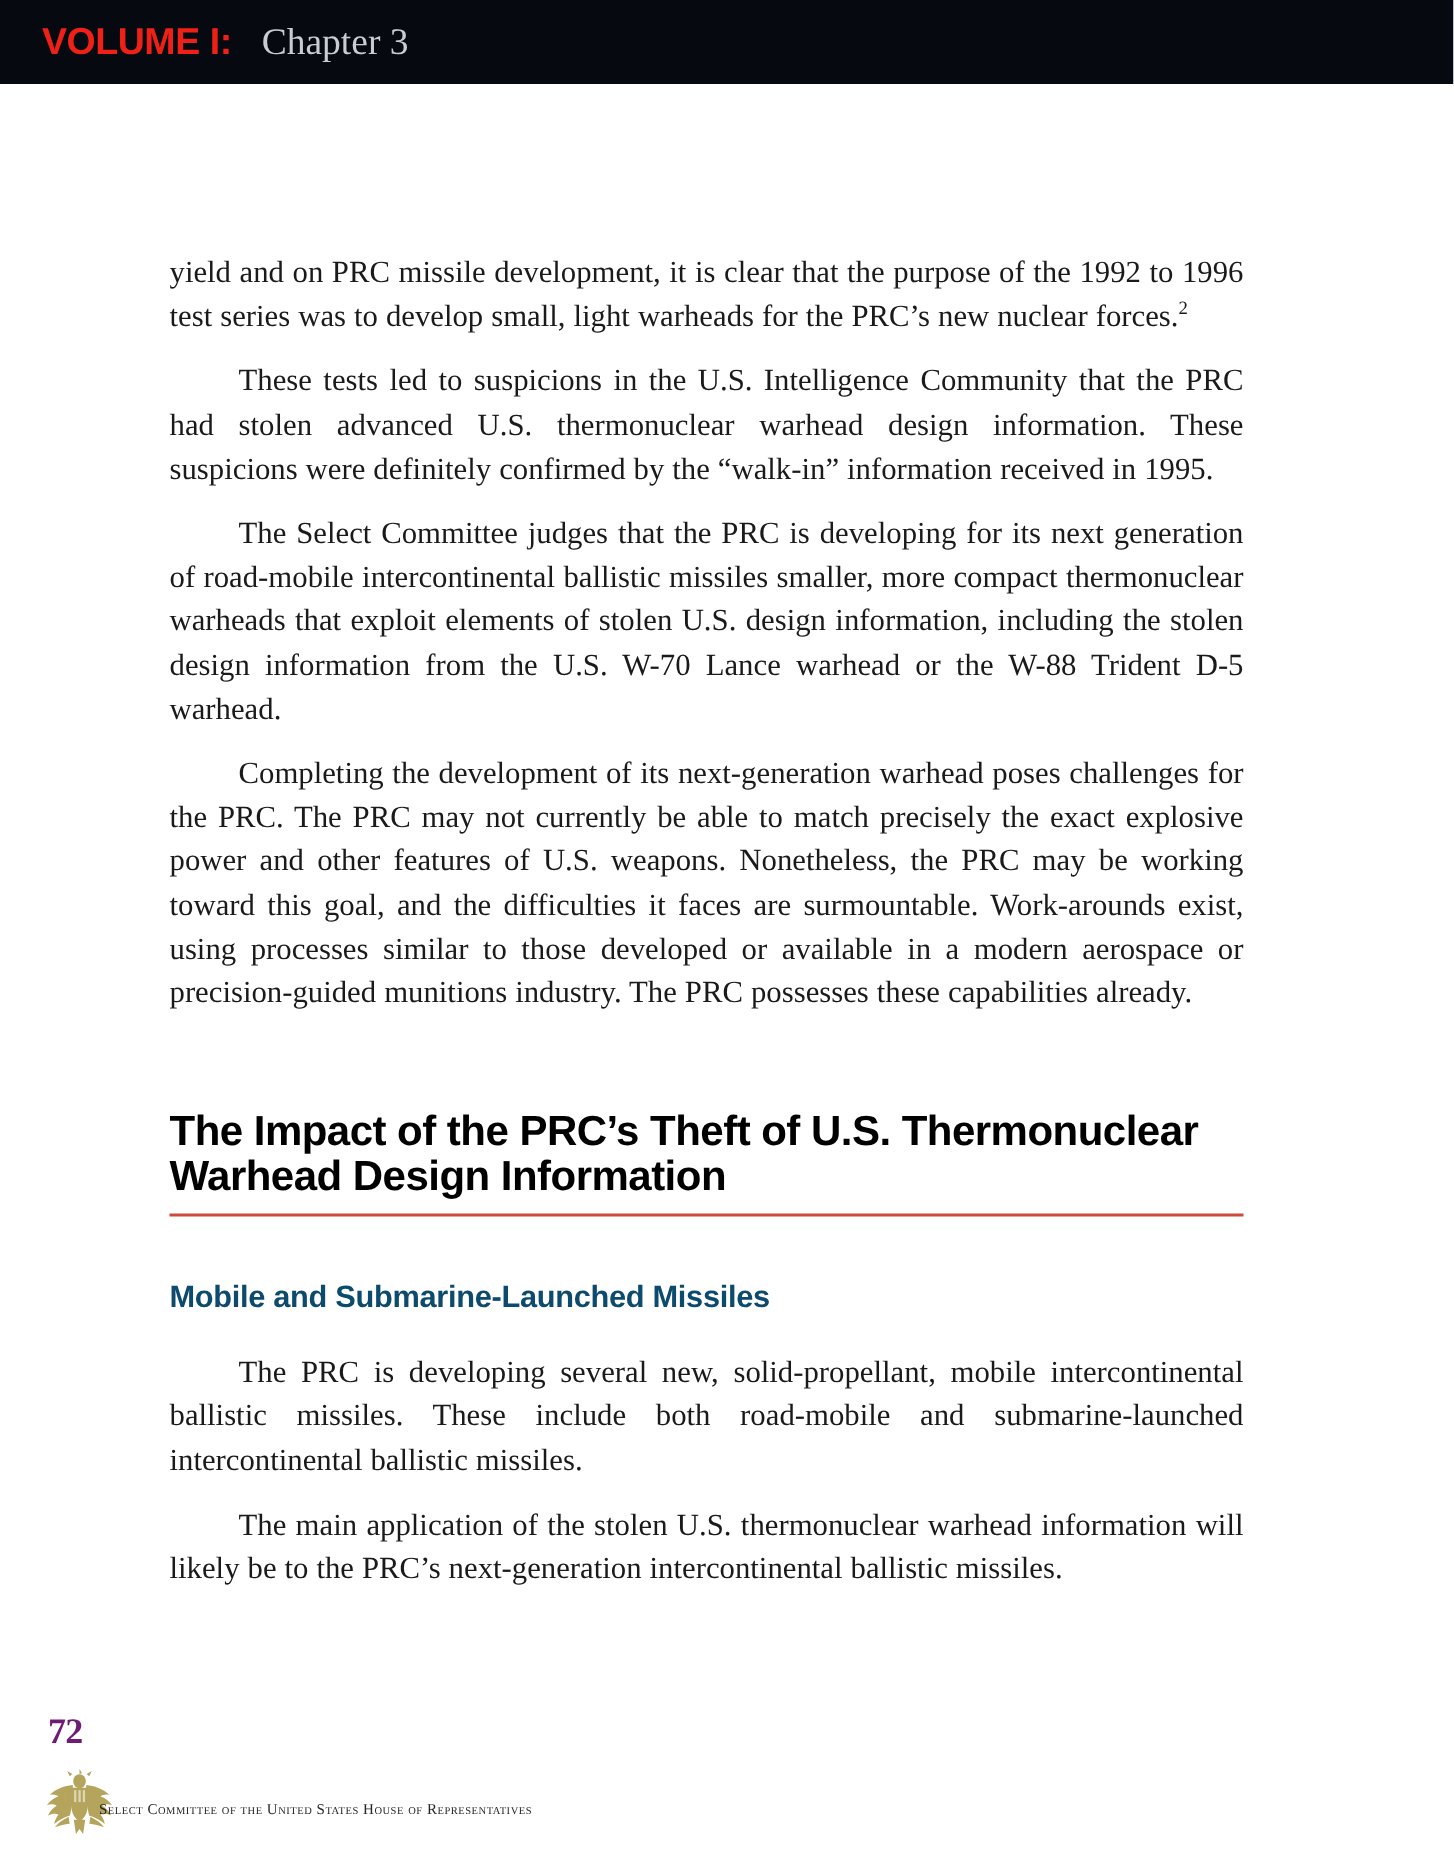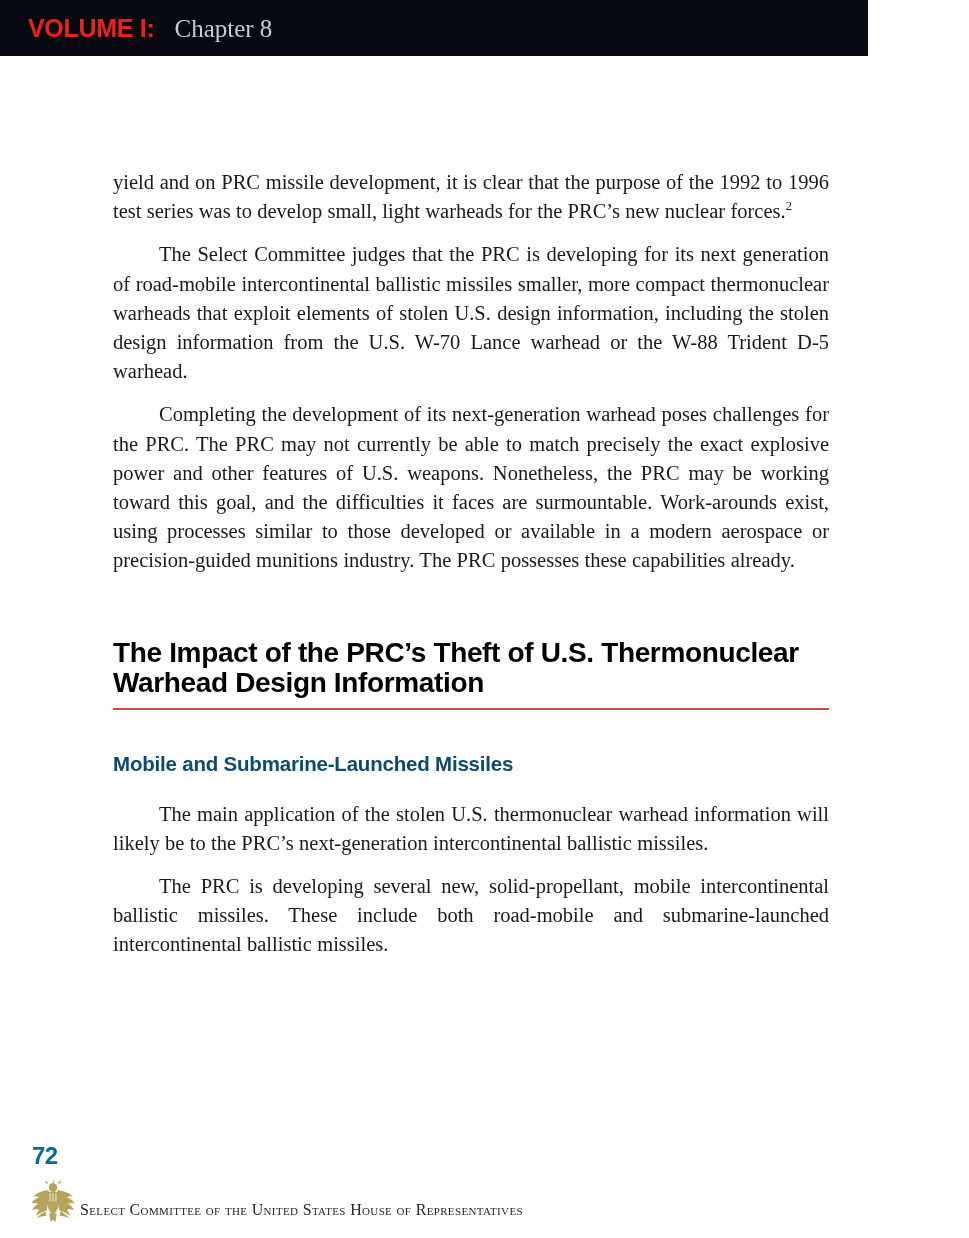--- a/index.html
+++ b/index.html
@@ -14,21 +14,21 @@
     color: #1a1a1a;
     overflow: hidden;
     position: relative;
   }
 
   
   .header-bar {
     position: absolute;
     top: 0;
     left: 0;
-    width: 868px;
+    width: 969px;
     height: 56px;
     background: #060a10;
     display: flex;
     align-items: center;
     padding-left: 28px;
     box-sizing: border-box;
   }
   .volume-label {
     font-family: "Liberation Sans", "DejaVu Sans", sans-serif;
     font-weight: bold;
@@ -119,80 +119,81 @@
     position: absolute;
     left: 0;
     bottom: 0;
     width: 969px;
     height: 110px;
   }
   .page-number {
     position: absolute;
     left: 32px;
     top: 14px;
-    font-family: Liberation Sans, sans-serif;
+    font-family: Liberation Serif, serif;
     font-weight: bold;
     font-size: 24px;
-    color: #0369a1;
+    color: #701a75;
     letter-spacing: -0.5px;
   }
   .seal {
     position: absolute;
     left: 28px;
     top: 50px;
     width: 50px;
     height: 48px;
   }
   .footer-text {
     position: absolute;
-    left: 80px;
+    left: 66px;
     top: 73px;
     font-family: "Liberation Serif", "DejaVu Serif", serif;
-    font-size: 16px;
+    font-size: 10px;
     letter-spacing: 0.35px;
     color: #262626;
     font-variant: small-caps;
     white-space: nowrap;
   }
 </style>
 </head>
 <body>
 
 <div class="header-bar">
   <span class="volume-label">VOLUME I:</span>
-  <span class="chapter-label">Chapter 8</span>
+  <span class="chapter-label">Chapter 3</span>
 </div>
 
 <div class="page-body">
   <div class="gap-top"></div>
 
   <div class="content-col">
 
     <p class="para no-indent"><span>yield and on PRC missile development, it is clear that the purpose of the 1992 to 1996 test series was to develop small, light warheads for the PRC’s new nuclear forces.</span><sup class="fn">2</sup></p>
 
+    <p class="para">These tests led to suspicions in the U.S. Intelligence Community that the PRC had stolen advanced U.S. thermonuclear warhead design information.  These suspicions were definitely confirmed by the “walk-in” information received in 1995.</p>
 
     <p class="para">The Select Committee judges that the PRC is developing for its next generation of road-mobile intercontinental ballistic missiles smaller, more compact thermonuclear warheads that exploit elements of stolen U.S. design information, including the stolen design information from the U.S. W-70 Lance warhead or the W-88 Trident D-5 warhead.</p>
 
 
     <p class="para">Completing the development of its next-generation warhead poses challenges for the PRC.  The PRC may not currently be able to match precisely the exact explosive power and other features of U.S. weapons.  Nonetheless, the PRC may be working toward this goal, and the difficulties it faces are surmountable.  Work-arounds exist, using processes similar to those developed or available in a modern aerospace or precision-guided munitions industry.  The PRC possesses these capabilities already.</p>
 
     <div class="gap-before-heading"></div>
 
     <h2 class="section-heading">The Impact of the PRC’s Theft of U.S. Thermonuclear Warhead Design Information</h2>
     <hr class="heading-rule">
 
     <div class="gap-after-rule"></div>
 
     <h3 class="sub-heading">Mobile and Submarine-Launched Missiles</h3>
 
     <div class="gap-after-sub"></div>
 
+    <p class="para">The PRC is developing several new, solid-propellant, mobile intercontinental ballistic missiles.  These include both road-mobile and submarine-launched intercontinental ballistic missiles.</p>
+
     <p class="para">The main application of the stolen U.S. thermonuclear warhead information will likely be to the PRC’s next-generation intercontinental ballistic missiles.</p>
-
-    <p class="para">The PRC is developing several new, solid-propellant, mobile intercontinental ballistic missiles.  These include both road-mobile and submarine-launched intercontinental ballistic missiles.</p>
 
   </div>
 </div>
 
 <div class="footer">
 
   <div class="page-number">72</div>
 
   <div class="seal">
     <svg viewBox="0 0 50 48" width="50" height="48" aria-hidden="true">

